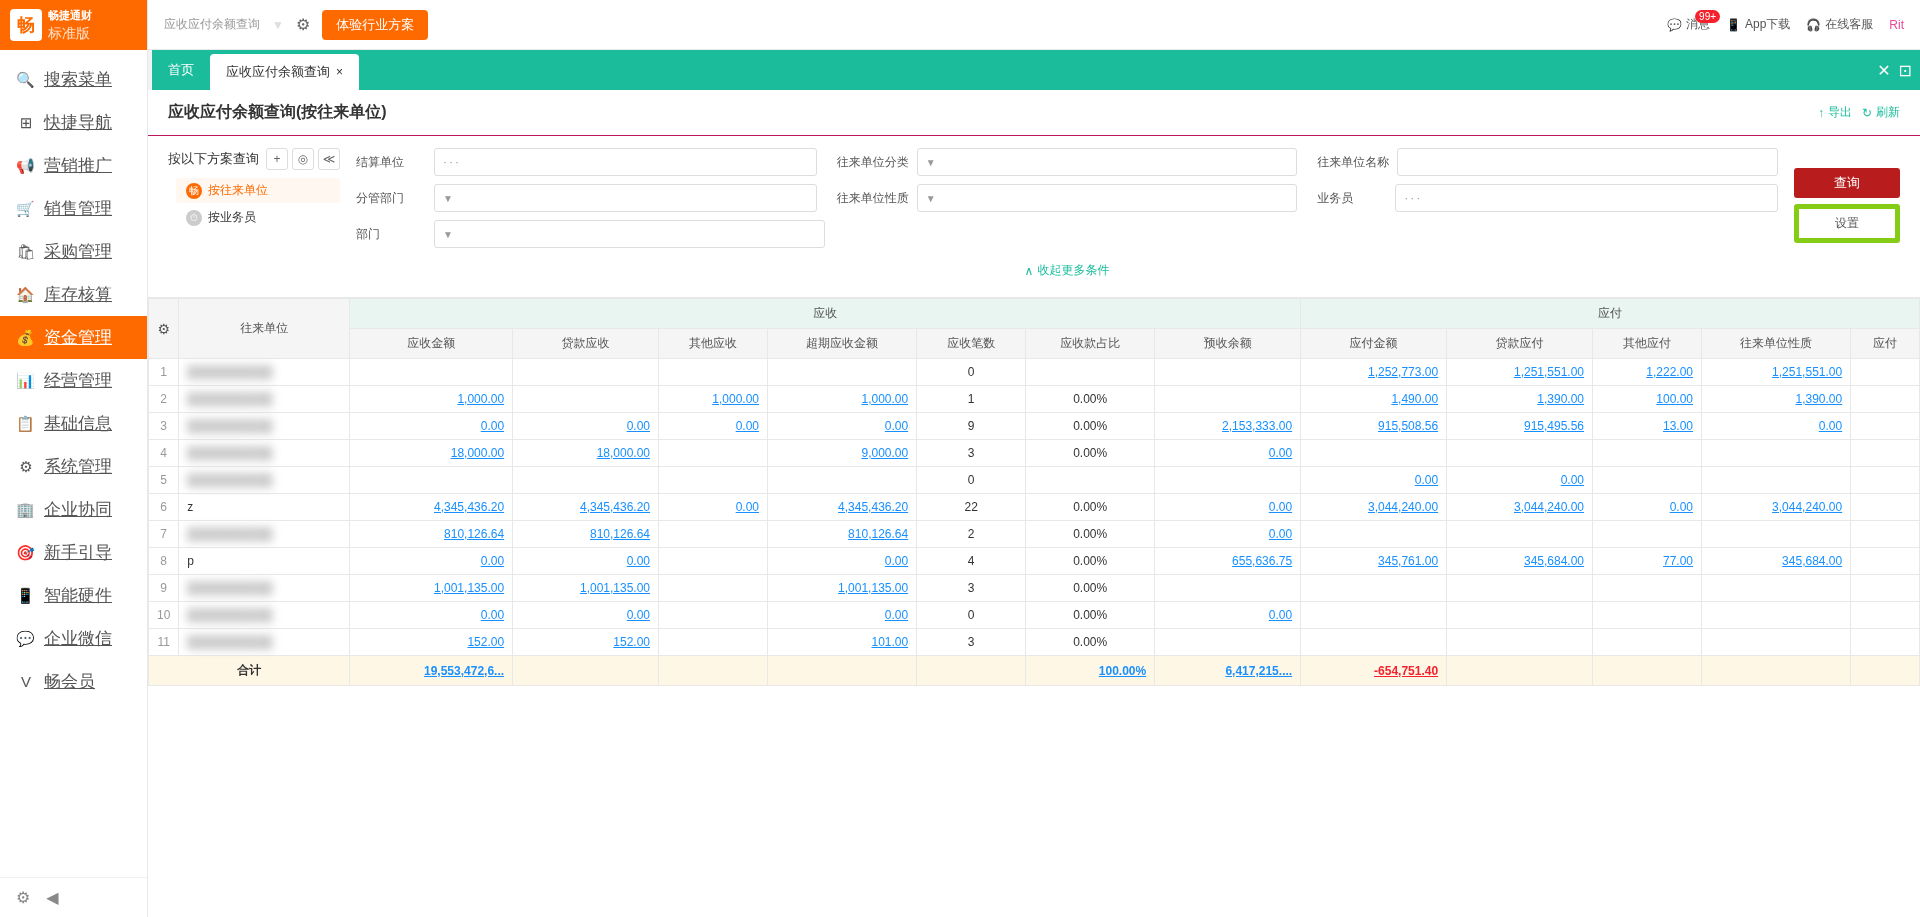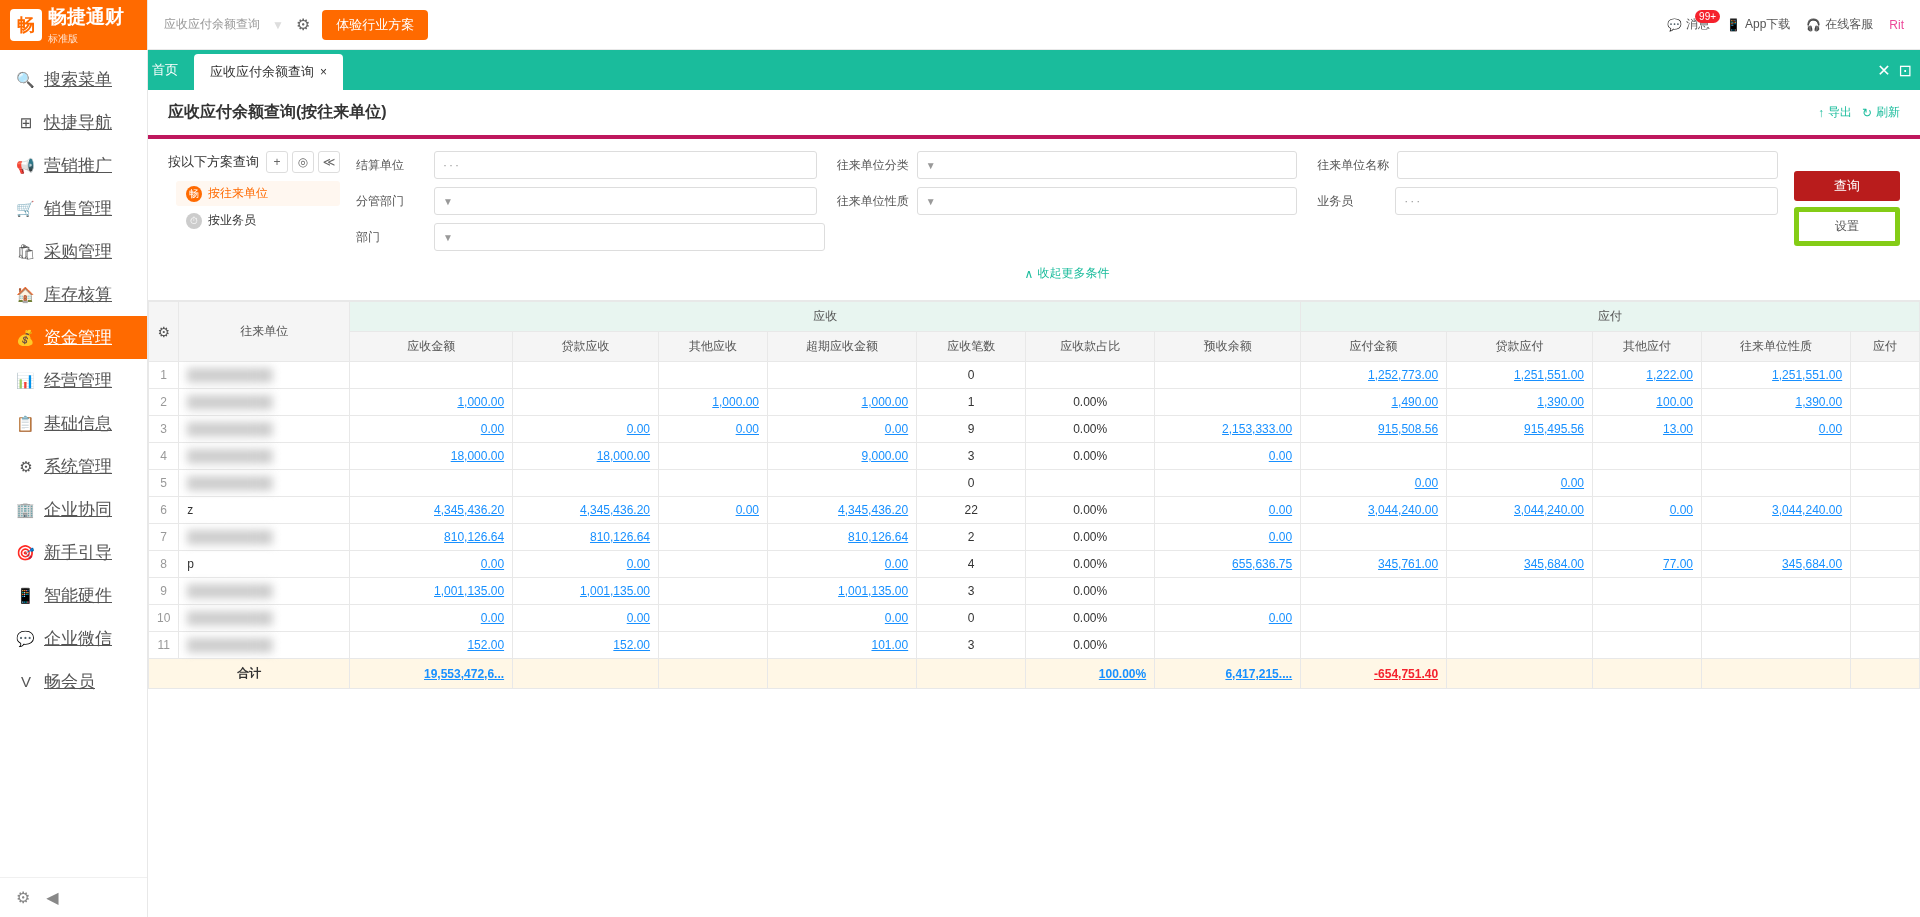--- a/index.html
+++ b/index.html
@@ -11,22 +11,22 @@
       background: #fff; border-right: 1px solid #e8e8e8; display: flex; flex-direction: column;
       z-index: 100;
     }
     .sidebar-logo {
       height: 50px; background: #ff6a00; display: flex; align-items: center; padding: 0 10px; gap: 6px;
     }
     .sidebar-logo-icon {
       width: 32px; height: 32px; background: #fff; border-radius: 4px;
       display: flex; align-items: center; justify-content: center; font-size: 18px; font-weight: bold; color: #ff6a00;
     }
-    .sidebar-logo-text { color: #fff; font-size: 19px; font-weight: bold; }
-    .sidebar-logo-badge { font-size: 10px; color: rgba(255,255,255,0.8); margin-top: 2px; }
+    .sidebar-logo-text { color: #fff; font-size: 11px; font-weight: bold; }
+    .sidebar-logo-badge { font-size: 14px; color: rgba(255,255,255,0.8); margin-top: 2px; }
     .sidebar-menu { flex: 1; overflow-y: auto; padding: 8px 0; }
     .sidebar-item {
       display: flex; align-items: center; gap: 8px; padding: 10px 16px;
       cursor: pointer; color: #555; transition: background 0.2s;
     }
     .sidebar-item.active { background: #ff6a00; color: #fff; border-radius: 0; }
     .sidebar-item-icon { font-size: 15px; width: 20px; text-align: center; }
     .sidebar-item-label { font-size: 17px; text-decoration: underline; }
     .sidebar-footer {
       padding: 10px 16px; display: flex; gap: 16px; border-top: 1px solid #f0f0f0;
@@ -52,42 +52,42 @@
     .header-action-item { display: flex; align-items: center; gap: 4px; cursor: pointer; color: #555; font-size: 12px; position: relative; }
     .header-badge {
       position: absolute; top: -6px; right: -10px;
       background: #f5222d; color: #fff; border-radius: 8px;
       font-size: 10px; padding: 1px 4px; min-width: 16px; text-align: center;
     }
     .header-user { color: #ec4899; font-size: 12px; }
 
     
     .tab-bar {
-      position: fixed; left: 136px; top: 50px; right: 0; height: 40px;
+      position: fixed; left: 152px; top: 50px; right: 0; height: 40px;
       background: #1abc9c; display: flex; align-items: center; z-index: 98;
     }
     .tab-item {
       height: 100%; padding: 0 16px; display: flex; align-items: center; gap: 6px;
       cursor: pointer; font-size: 13px; color: rgba(255,255,255,0.8);
     }
     .tab-item.home { color: #fff; }
     .tab-item.active {
       background: #fff; color: #333; border-radius: 4px 4px 0 0; margin-top: 4px; height: calc(100% - 4px);
     }
     .tab-close { font-size: 12px; cursor: pointer; }
     .tab-bar-actions { margin-left: auto; display: flex; align-items: center; padding-right: 8px; gap: 8px; }
     .tab-bar-action { color: #fff; font-size: 16px; cursor: pointer; }
 
     
     .main-content {
       position: fixed; left: 148px; top: 90px; right: 0; bottom: 0;
       background: #f5f5f5; overflow: hidden; display: flex; flex-direction: column;
     }
     .page-header {
-      background: #fff; padding: 12px 20px 0; border-bottom: 4px solid #be185d;
+      background: #fff; padding: 12px 20px 0; border-bottom: 1px solid #be185d;
       display: flex; justify-content: space-between;
     }
     .page-title { font-size: 16px; font-weight: bold; color: #333; padding-bottom: 12px; }
     .page-actions { display: flex; gap: 10px; align-items: center; padding-bottom: 12px; }
     .page-action-btn {
       display: flex; align-items: center; gap: 4px; cursor: pointer; color: #1abc9c; font-size: 12px;
     }
 
     
     .filter-area {

